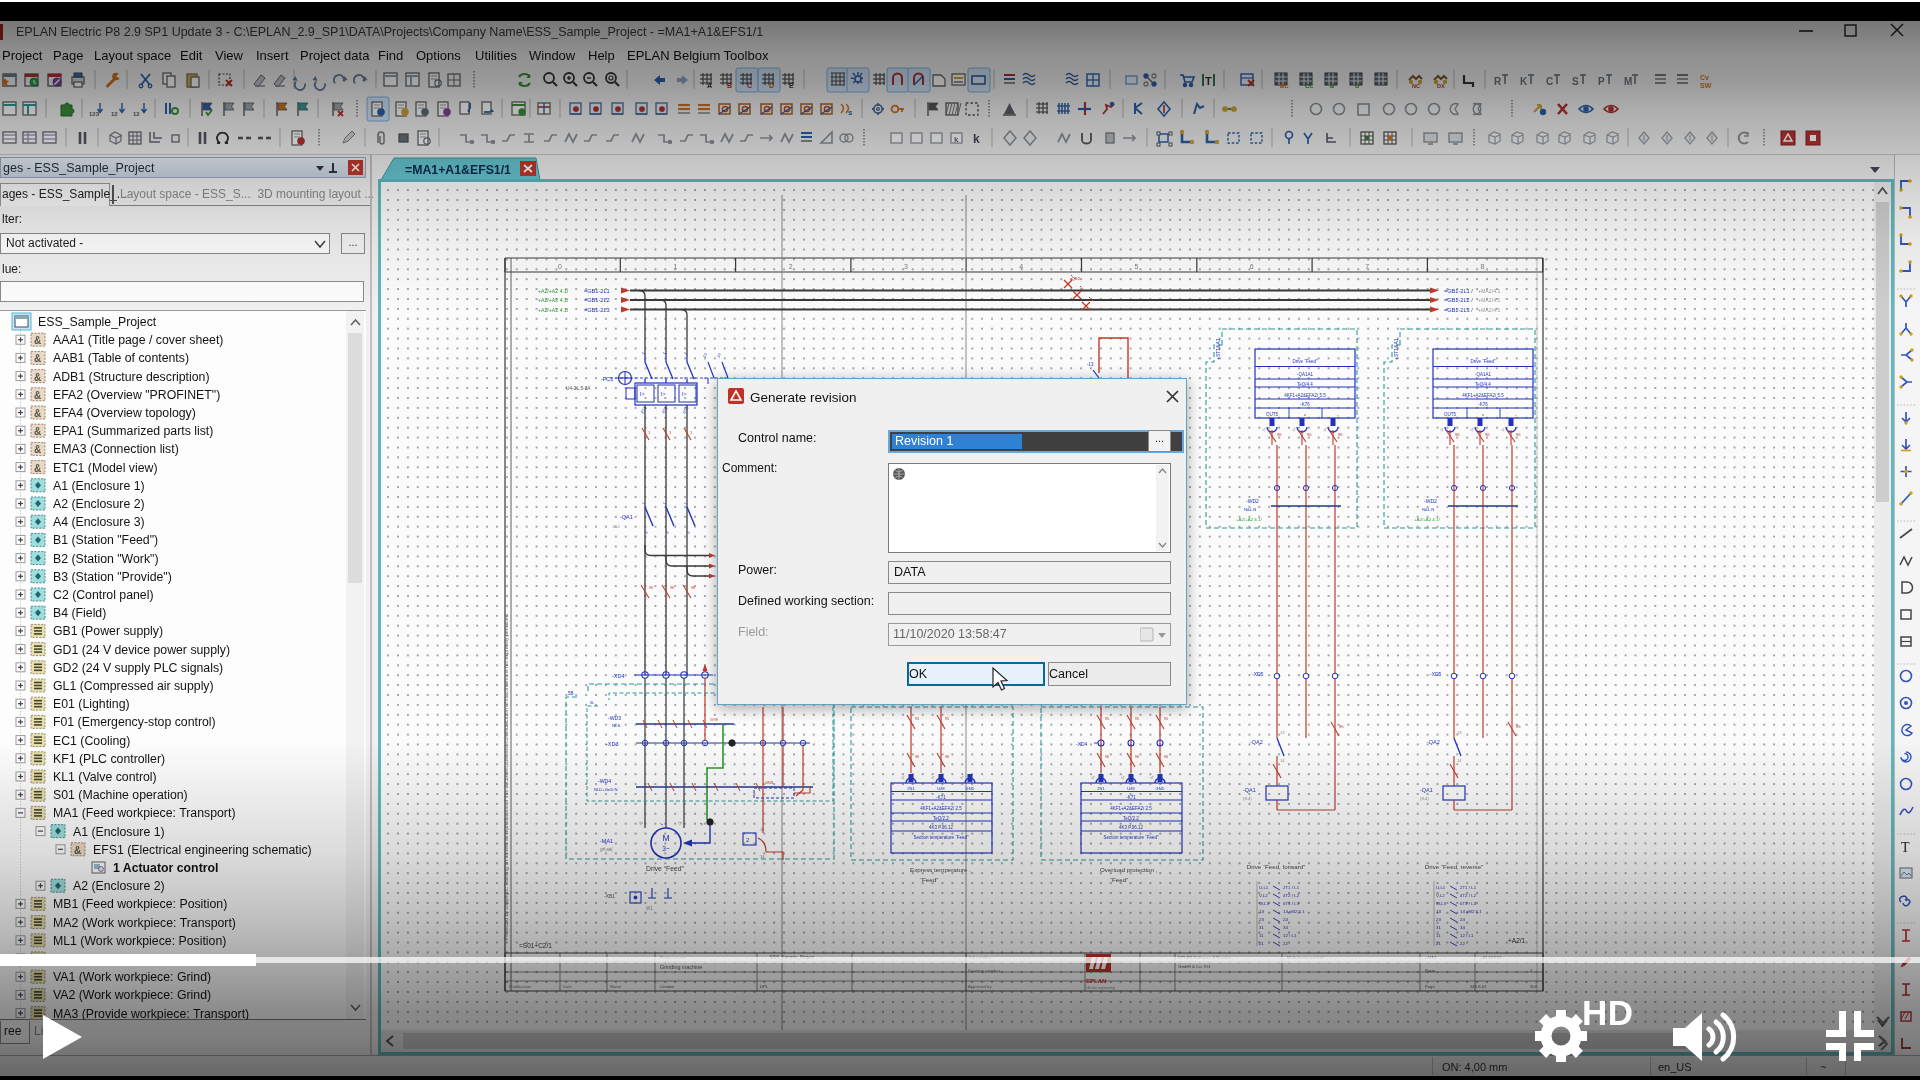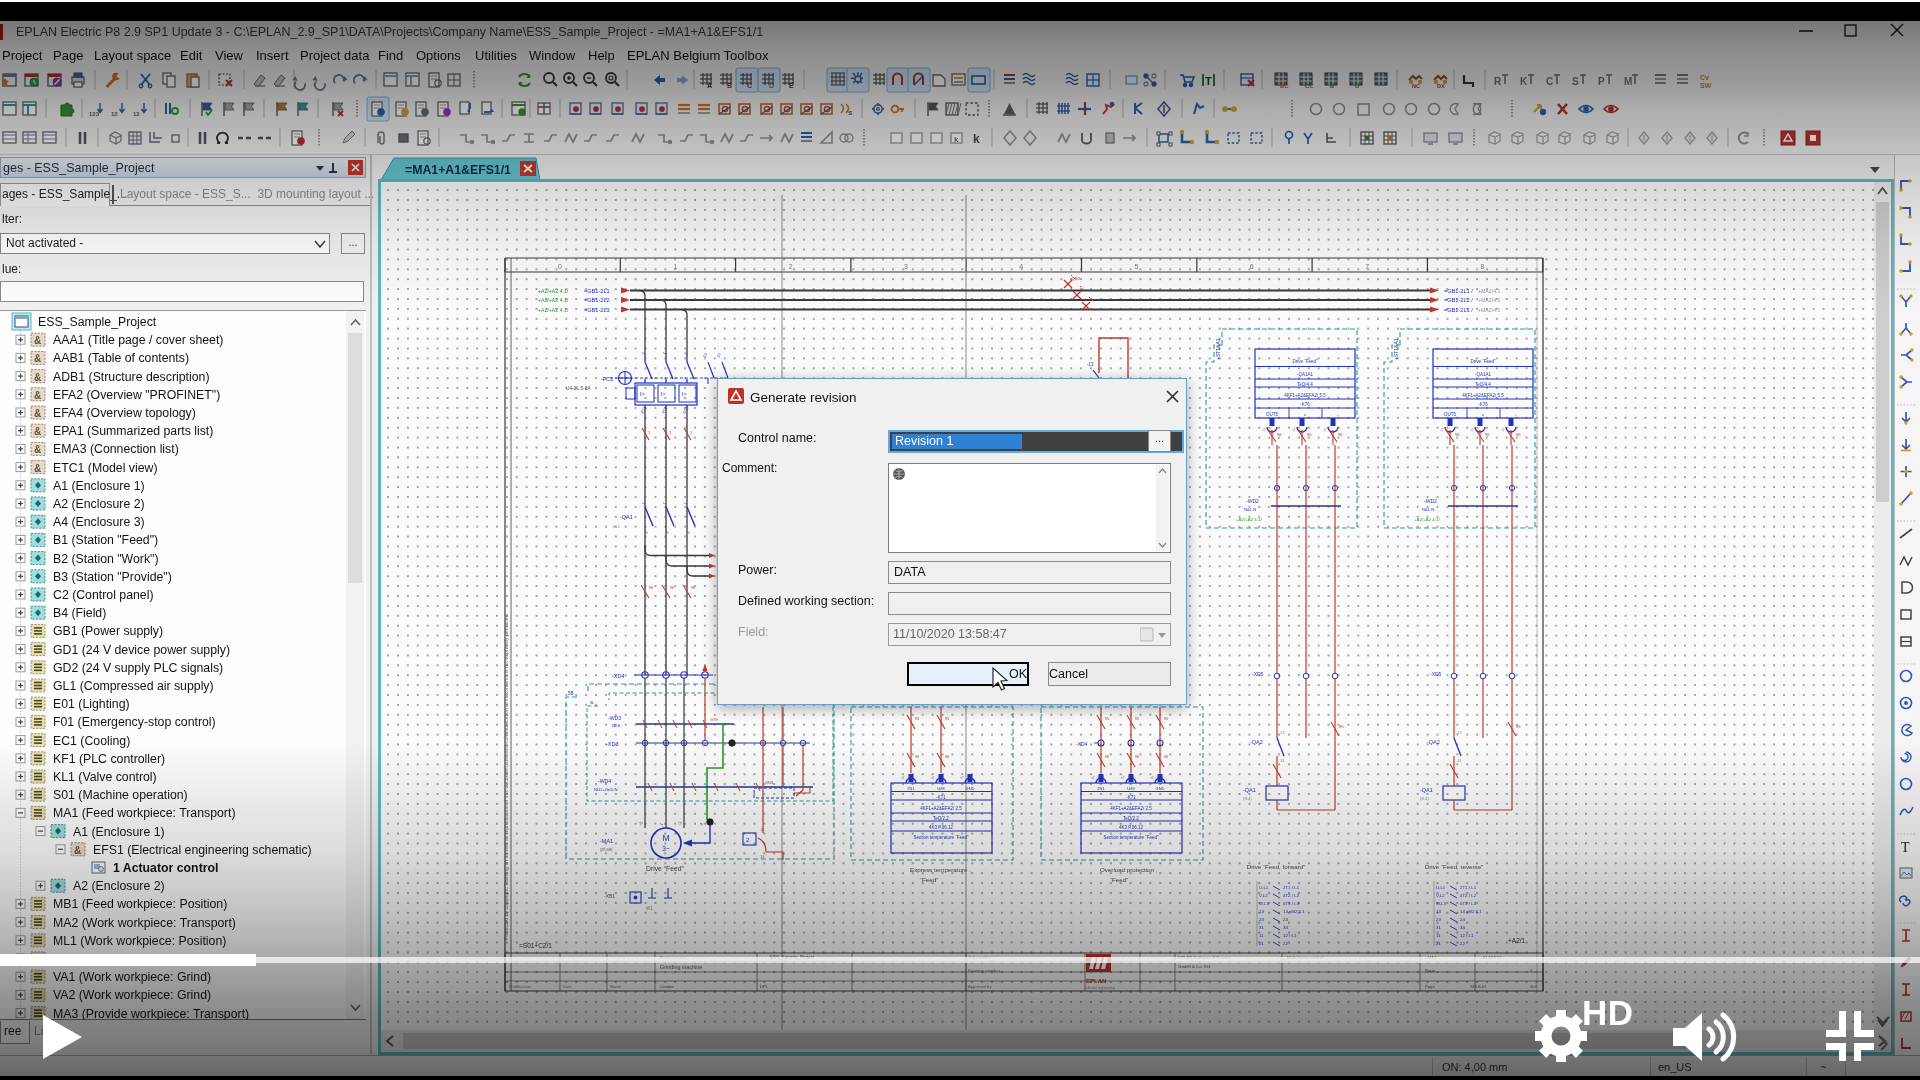--- a/index.html
+++ b/index.html
@@ -2037,21 +2037,21 @@
  <div class="abs" style="left:20px;top:215px;font-size:12.5px;color:#111">Defined working section:</div>
  <div class="abs" style="left:170px;top:213px;width:283px;height:23px;background:#f0f0f0;border:1px solid #8a8a8a"></div>
  <div class="abs" style="left:20px;top:246px;font-size:12.5px;color:#9a9a9a">Field:</div>
  <div class="abs" style="left:170px;top:244px;width:283px;height:23px;background:#f0f0f0;border:1px solid #999">
    <div class="abs" style="left:4px;top:3px;font-size:12.5px;color:#666">11/10/2020 13:58:47</div>
    <svg class="abs" style="right:4px;top:3px" width="26" height="16">
      <rect x="0" y="1" width="13" height="13" rx="1" fill="#e6e6e6" stroke="#b5b5b5"></rect>
      <path d="M18 6 l4 5 l4 -5" fill="#999"></path>
    </svg>
  </div>
- <div class="abs" style="left:189px;top:283px;width:122px;height:24px;background:#e7f1fb;border:2px solid #000000;text-align:right;font-size:12.5px;color:#111;line-height:20px">OK</div>
+ <div class="abs" style="left:189px;top:283px;width:138px;height:24px;background:#e7f1fb;border:2px solid #0369a1;text-align:left;font-size:12.5px;color:#111;line-height:20px">OK</div>
  <div class="abs" style="left:330px;top:283px;width:123px;height:24px;background:#ececec;border:1px solid #8a8a8a;text-align:left;font-size:12.5px;color:#111;line-height:22px">Cancel</div>
 </div>
 <svg class="abs" style="left:990px;top:666px;z-index:60" width="22" height="28">
  <path d="M3 2 L3 21 L8 16.5 L11.5 24 L14.5 22.5 L11 15 L17 14.5 Z" fill="#fff" stroke="#222" stroke-width="1.2"></path>
   </svg>
 <div class="abs" style="left:0;top:21px;width:1920px;height:289px;z-index:40;pointer-events:none;
  background:linear-gradient(180deg,rgba(0,0,0,.50) 0%,rgba(0,0,0,.40) 12%,rgba(0,0,0,.36) 21%,rgba(0,0,0,.28) 31%,rgba(0,0,0,.22) 41%,rgba(0,0,0,.12) 60%,rgba(0,0,0,.05) 77%,rgba(0,0,0,0) 100%)"></div>
 <div class="abs" style="left:0;top:740px;width:1920px;height:336px;z-index:40;pointer-events:none;
  background:linear-gradient(180deg,rgba(0,0,0,0) 0%,rgba(0,0,0,.09) 22%,rgba(0,0,0,.13) 33%,rgba(0,0,0,.22) 49%,rgba(0,0,0,.29) 60%,rgba(0,0,0,.37) 70%,rgba(0,0,0,.45) 81%,rgba(0,0,0,.48) 89%,rgba(0,0,0,.53) 95%,rgba(0,0,0,.57) 100%)"></div>
 <div class="abs" style="left:0;top:0;width:1920px;height:21px;background:#000;z-index:41"></div>

